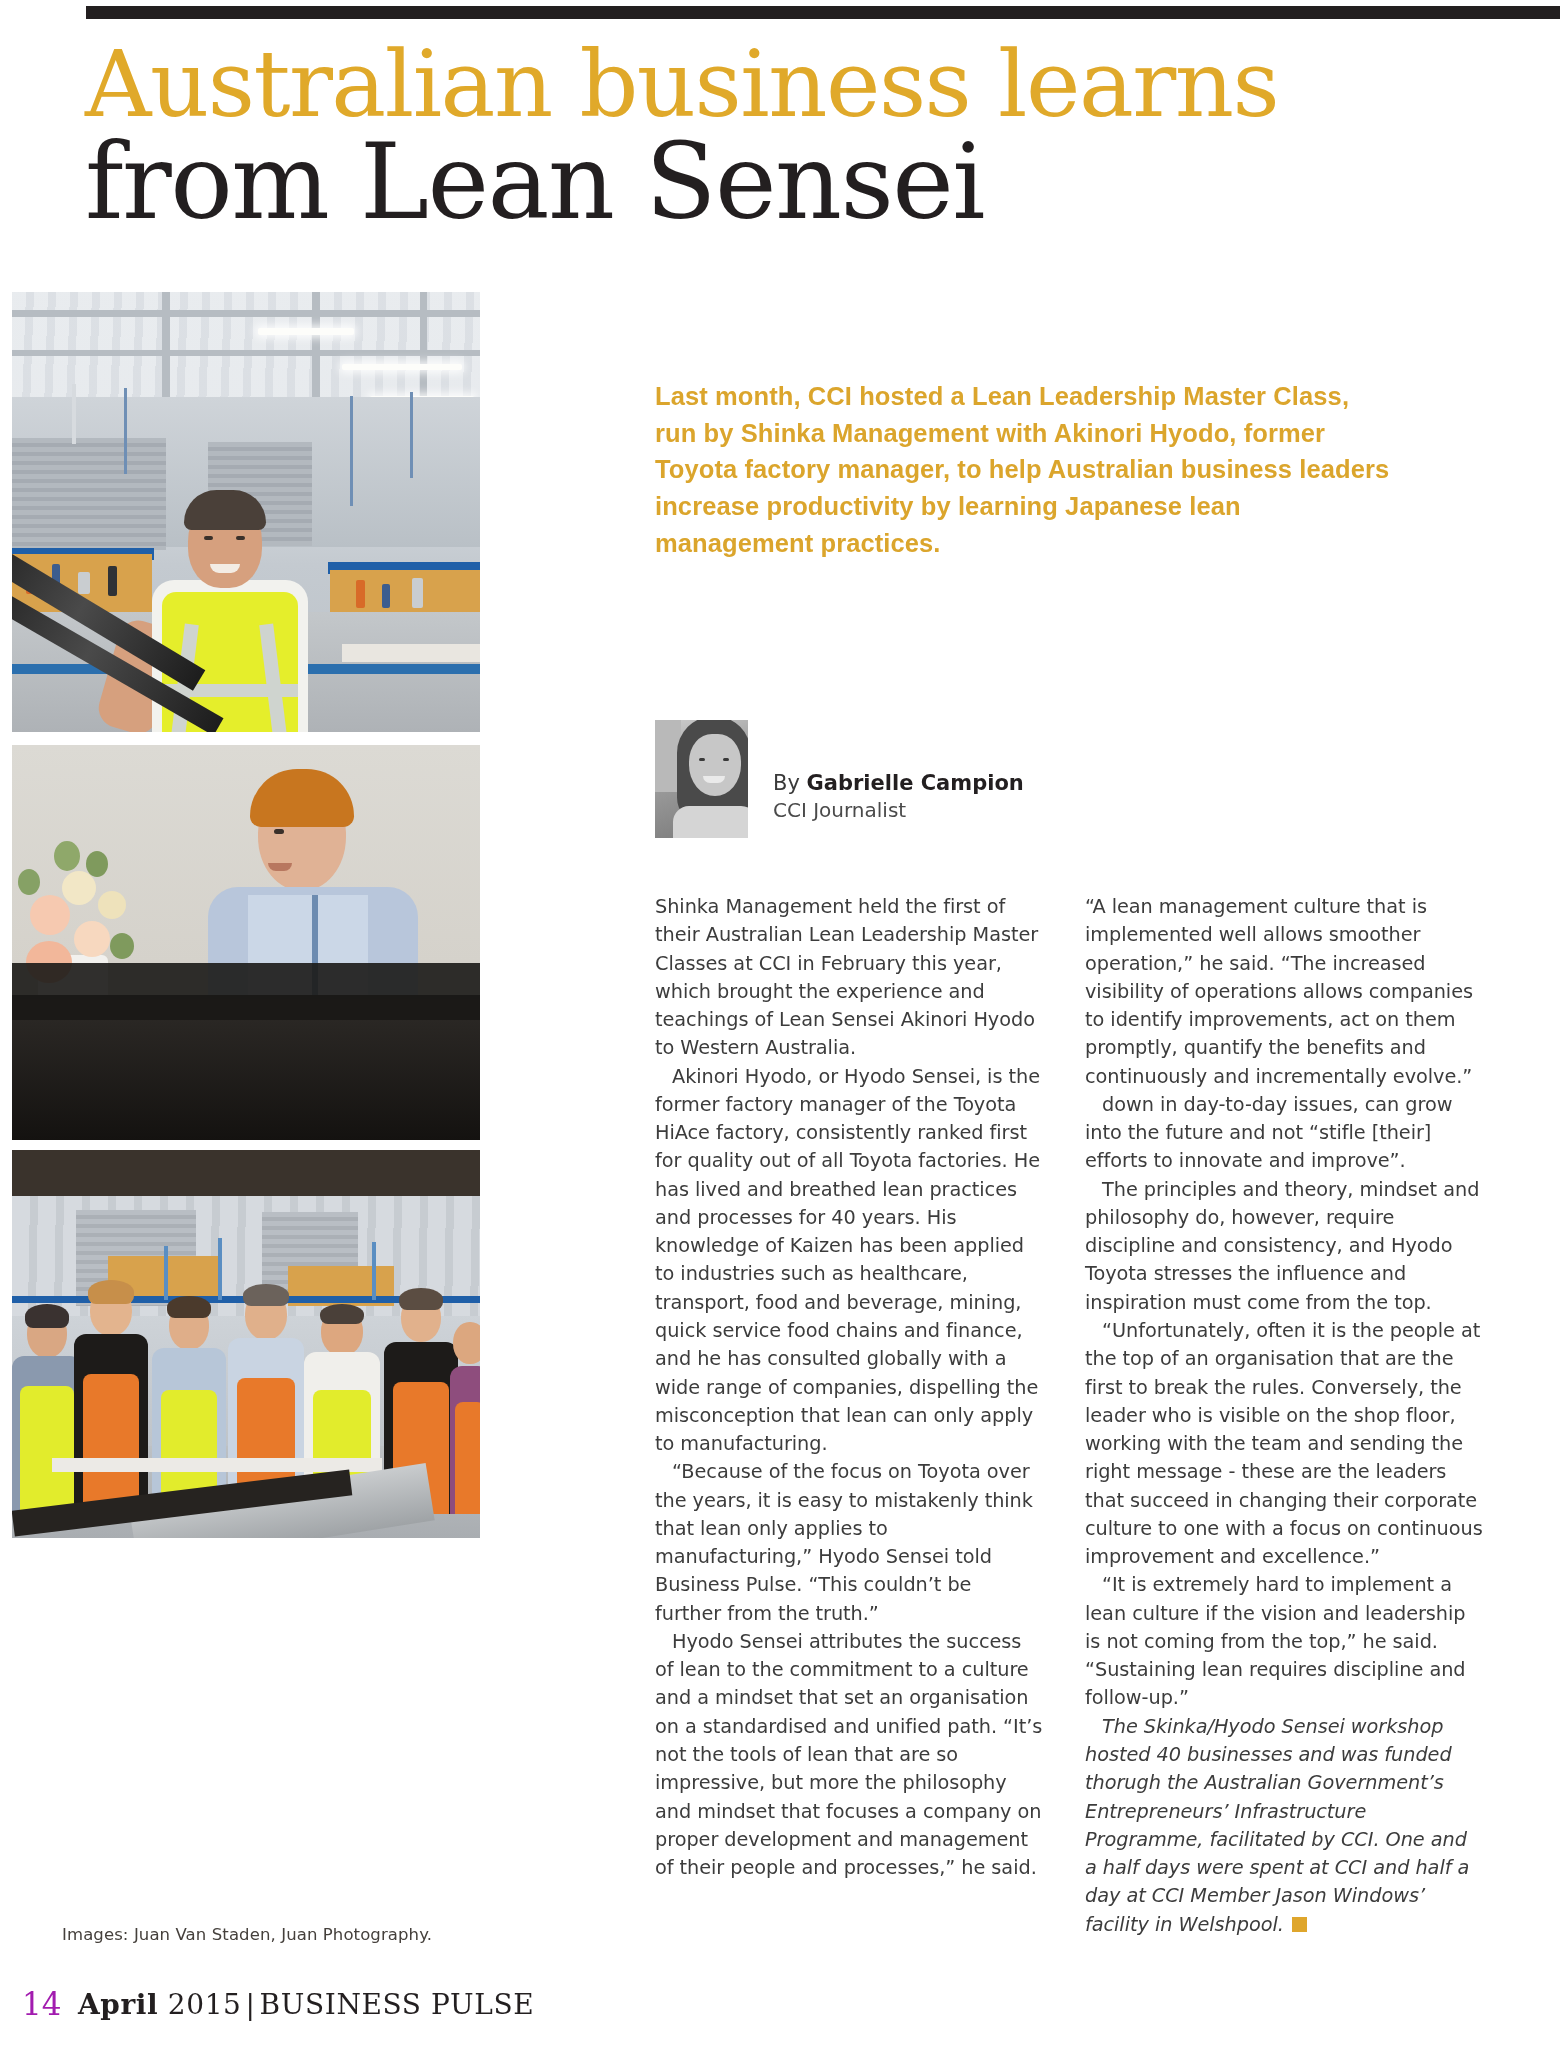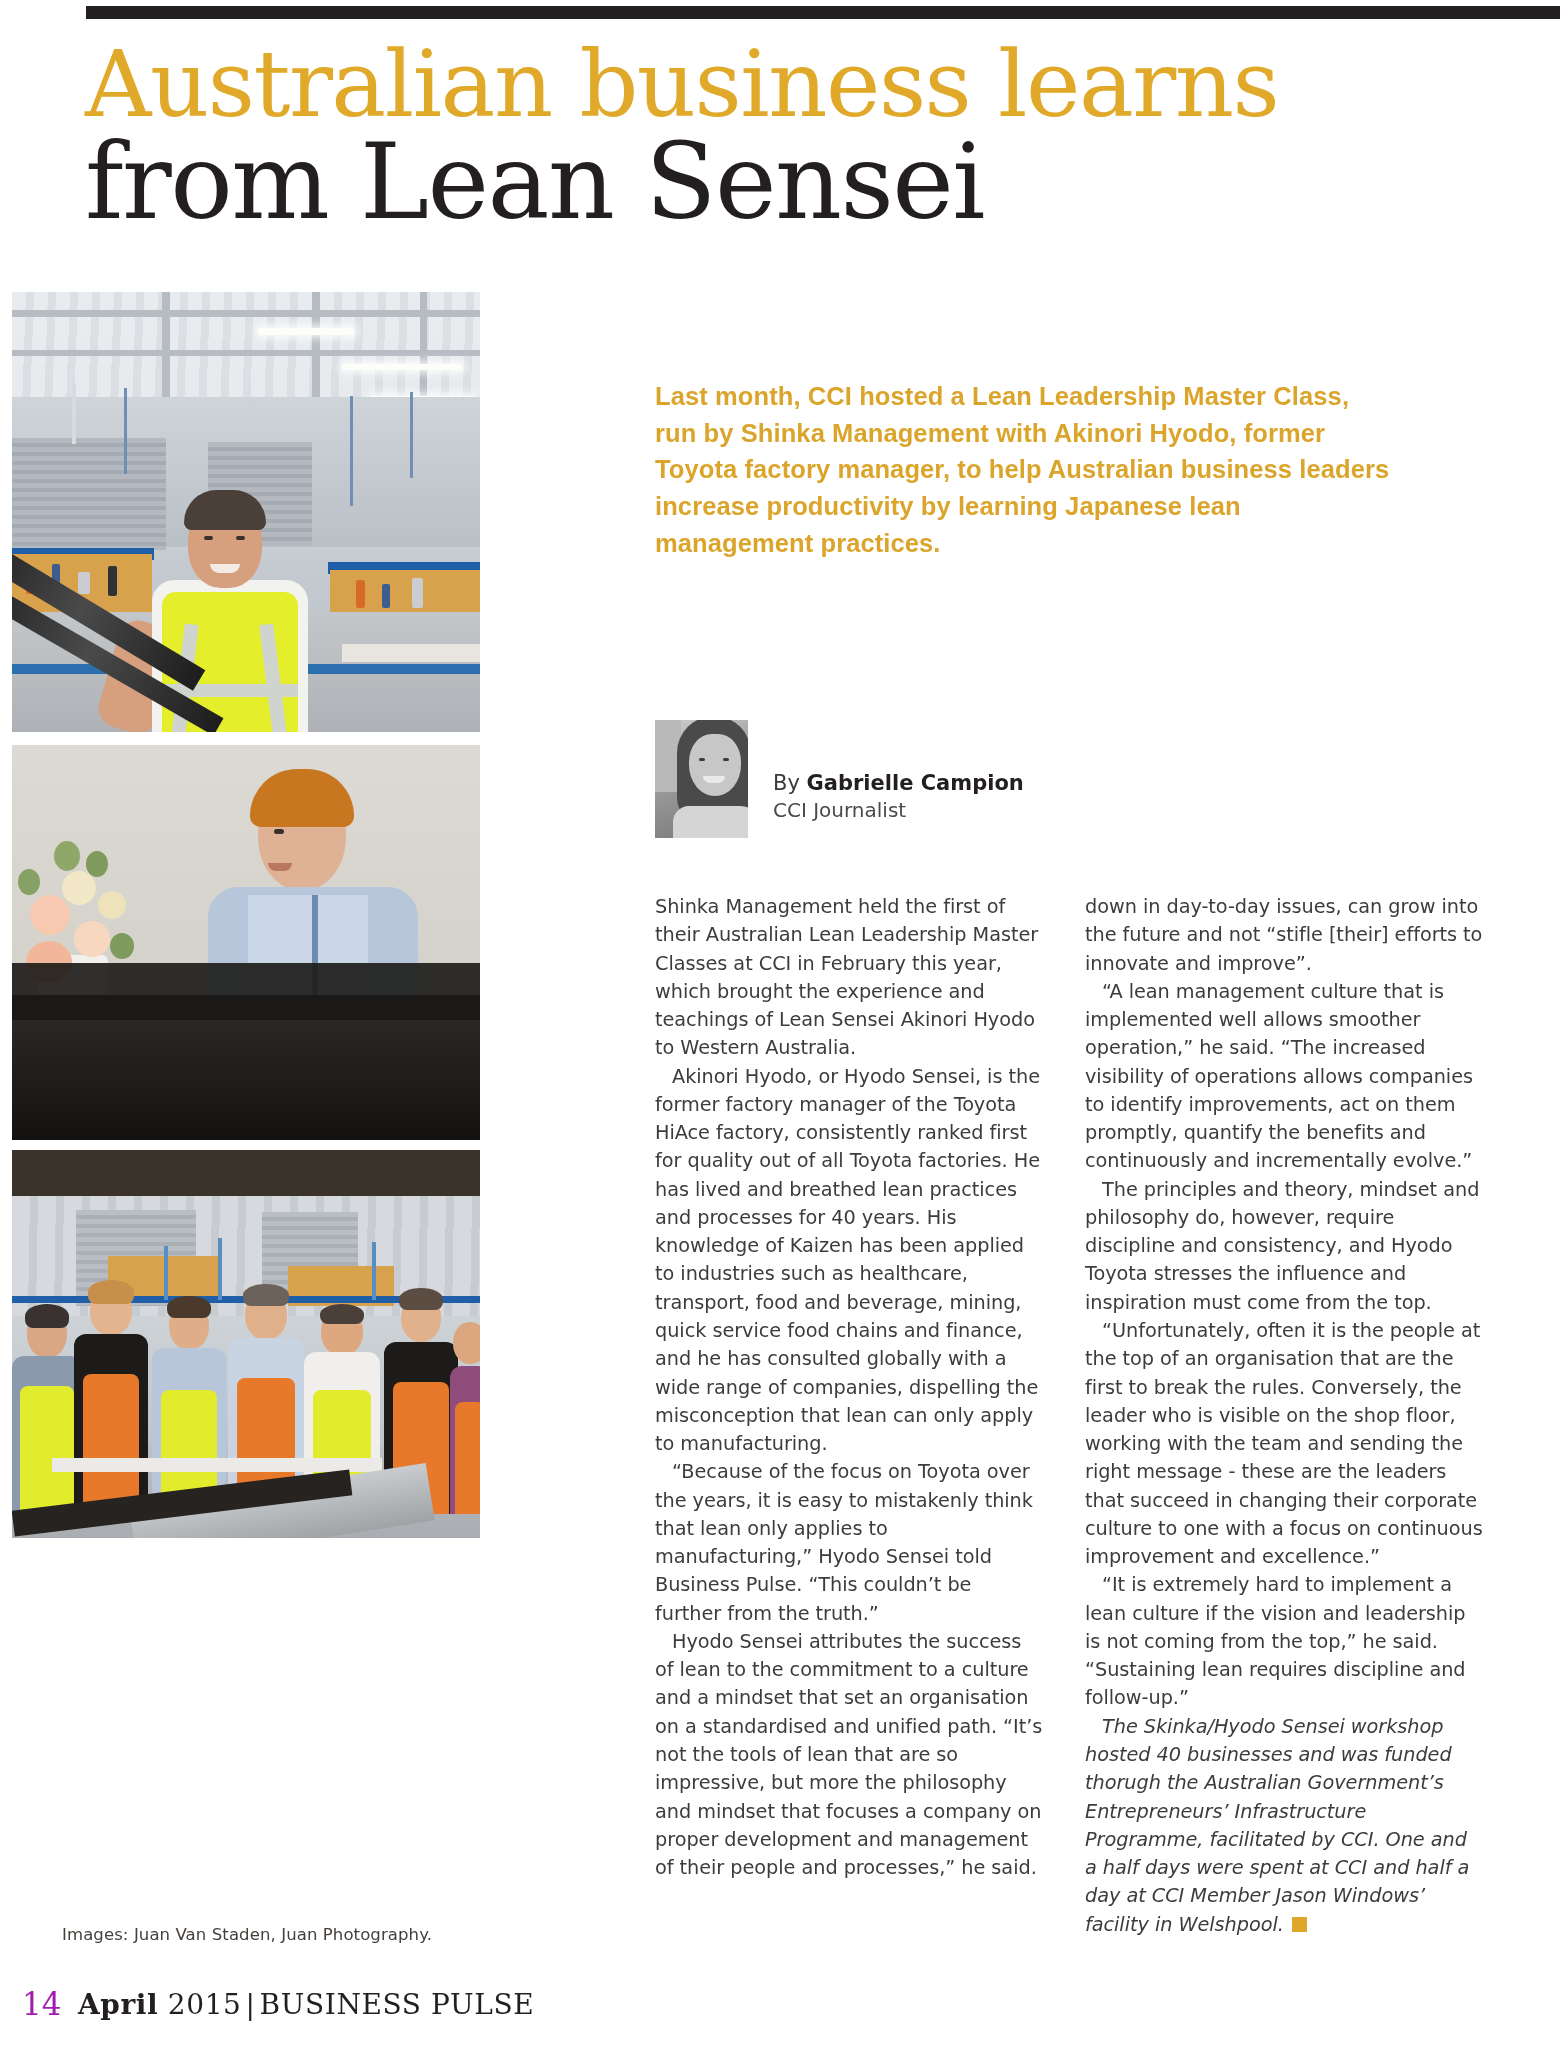--- a/index.html
+++ b/index.html
@@ -345,22 +345,22 @@
   </div>
 
   <div class="col" id="col-mid">
       <p>Shinka Management held the first of their Australian Lean Leadership Master Classes at CCI in February this year, which brought the experience and teachings of Lean Sensei Akinori Hyodo to Western Australia.</p>
       <p>Akinori Hyodo, or Hyodo Sensei, is the former factory manager of the Toyota HiAce factory, consistently ranked first for quality out of all Toyota factories. He has lived and breathed lean practices and processes for 40 years. His knowledge of Kaizen has been applied to industries such as healthcare, transport, food and beverage, mining, quick service food chains and finance, and he has consulted globally with a wide range of companies, dispelling the misconception that lean can only apply to manufacturing.</p>
       <p>“Because of the focus on Toyota over the years, it is easy to mistakenly think that lean only applies to manufacturing,” Hyodo Sensei told Business Pulse. “This couldn’t be further from the truth.”</p>
       <p>Hyodo Sensei attributes the success of lean to the commitment to a culture and a mindset that set an organisation on a standardised and unified path. “It’s not the tools of lean that are so impressive, but more the philosophy and mindset that focuses a company on proper development and management of their people and processes,” he said.</p>
     </div>
 
   <div class="col" id="col-right">
+      <p>“A lean management culture that is implemented well allows smoother operation,” he said. “The increased visibility of operations allows companies to identify improvements, act on them promptly, quantify the benefits and continuously and incrementally evolve.”</p>
       <p>down in day-to-day issues, can grow into the future and not “stifle [their] efforts to innovate and improve”.</p>
-      <p>“A lean management culture that is implemented well allows smoother operation,” he said. “The increased visibility of operations allows companies to identify improvements, act on them promptly, quantify the benefits and continuously and incrementally evolve.”</p>
       <p>The principles and theory, mindset and philosophy do, however, require discipline and consistency, and Hyodo Toyota stresses the influence and inspiration must come from the top.</p>
       <p>“Unfortunately, often it is the people at the top of an organisation that are the first to break the rules. Conversely, the leader who is visible on the shop floor, working with the team and sending the right message - these are the leaders that succeed in changing their corporate culture to one with a focus on continuous improvement and excellence.”</p>
       <p>“It is extremely hard to implement a lean culture if the vision and leadership is not coming from the top,” he said. “Sustaining lean requires discipline and follow-up.”</p>
       <p class="ital">The Skinka/Hyodo Sensei workshop hosted 40 businesses and was funded thorugh the Australian Government’s Entrepreneurs’ Infrastructure Programme, facilitated by CCI. One and a half days were spent at CCI and half a day at CCI Member Jason Windows’ facility in Welshpool.<span class="endmark"></span></p>
     </div>
 
   <div class="caption">Images: Juan Van Staden, Juan Photography.</div>
 
   <div class="pagenum">14</div>
   <div class="footer-text"><b>April</b> <span>2015</span><span class="sep">|</span><span>BUSINESS PULSE</span></div>

